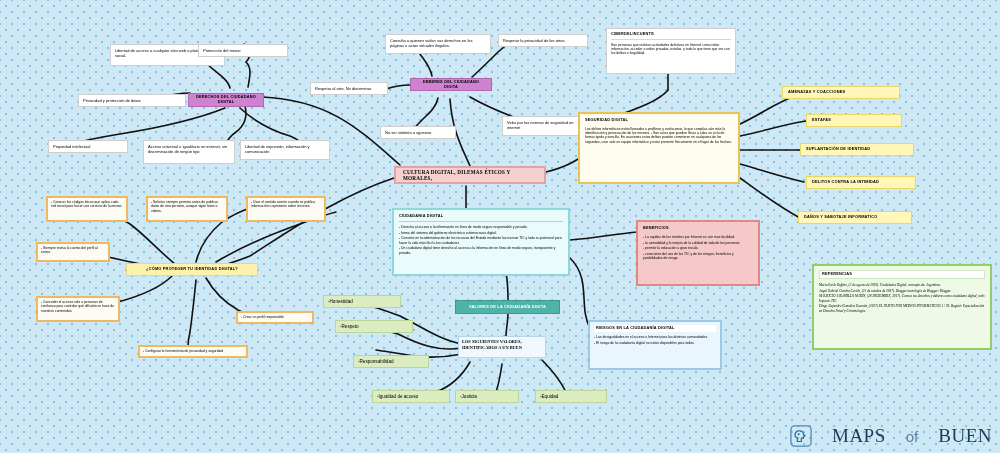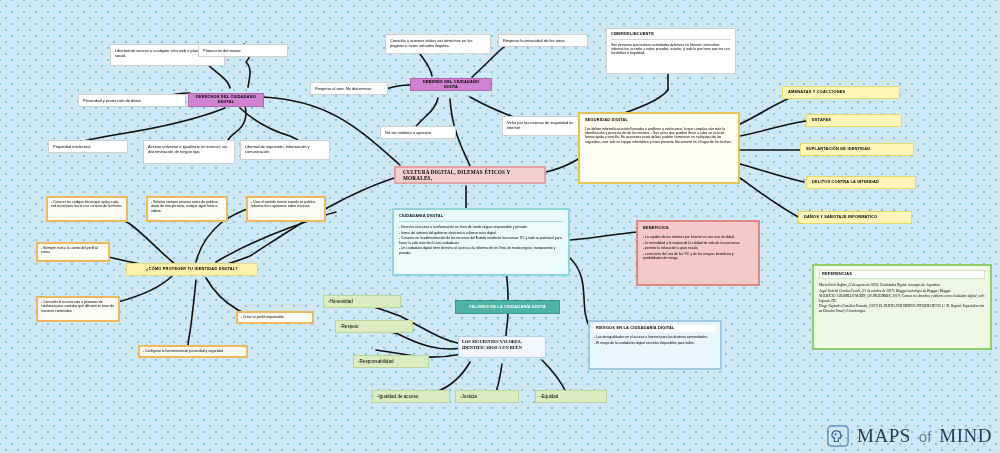--- a/index.html
+++ b/index.html
@@ -58,21 +58,21 @@
   .xs     { font-size: 4.0px; }
   .sm     { font-size: 4.6px; }
   .hd-sm  { font-size: 3.9px; font-weight: bold; }
   .cent   { font-family: "Liberation Serif", serif; font-weight: bold; font-size: 5.2px; }
   .serif  { font-family: "Liberation Serif", serif; }
   .ital   { font-style: italic; }
   .wht    { color: #ffffff; }
 
   #logo {
     position: absolute; right: 8px; bottom: 6px;
-    display: flex; align-items: center; gap: 8px;
+    display: flex; align-items: center; gap: 20px;
   }
   #logo .lg-txt {
     font-family: "Liberation Serif", serif;
     font-size: 19px; color: #1f3b57; letter-spacing: .5px;
   }
   #logo .lg-of { font-size: 15px; color: #5f7fa0; }
 </style>
 </head>
 <body>
 
@@ -318,16 +318,16 @@
   </div>
 
   <div id="logo">
     <svg width="22" height="22" viewBox="0 0 24 24">
       <rect x="1" y="1" width="22" height="22" rx="4" fill="none" stroke="#4f86b5" stroke-width="1.4"></rect>
       <path d="M8 18 L8 14 C5.6 13.2 5 11.4 5.6 9.6 C6.4 7.2 8.8 6 11 6.4 C13.6 6.8 15 8.6 14.6 10.6 L16.4 11.6 L14.8 12.6 L14.8 14.4 L12.4 14.4 L12.4 18 Z" fill="none" stroke="#2f6490" stroke-width="1.3" stroke-linejoin="round"></path>
       <circle cx="9.4" cy="10.2" r="1.1" fill="#2f6490"></circle>
     </svg>
     <span class="lg-txt">MAPS</span>
     <span class="lg-of">of</span>
-    <span class="lg-txt">MIND</span>
+    <span class="lg-txt">BUEN</span>
   </div>
 
 </div>
 
 </body></html>

